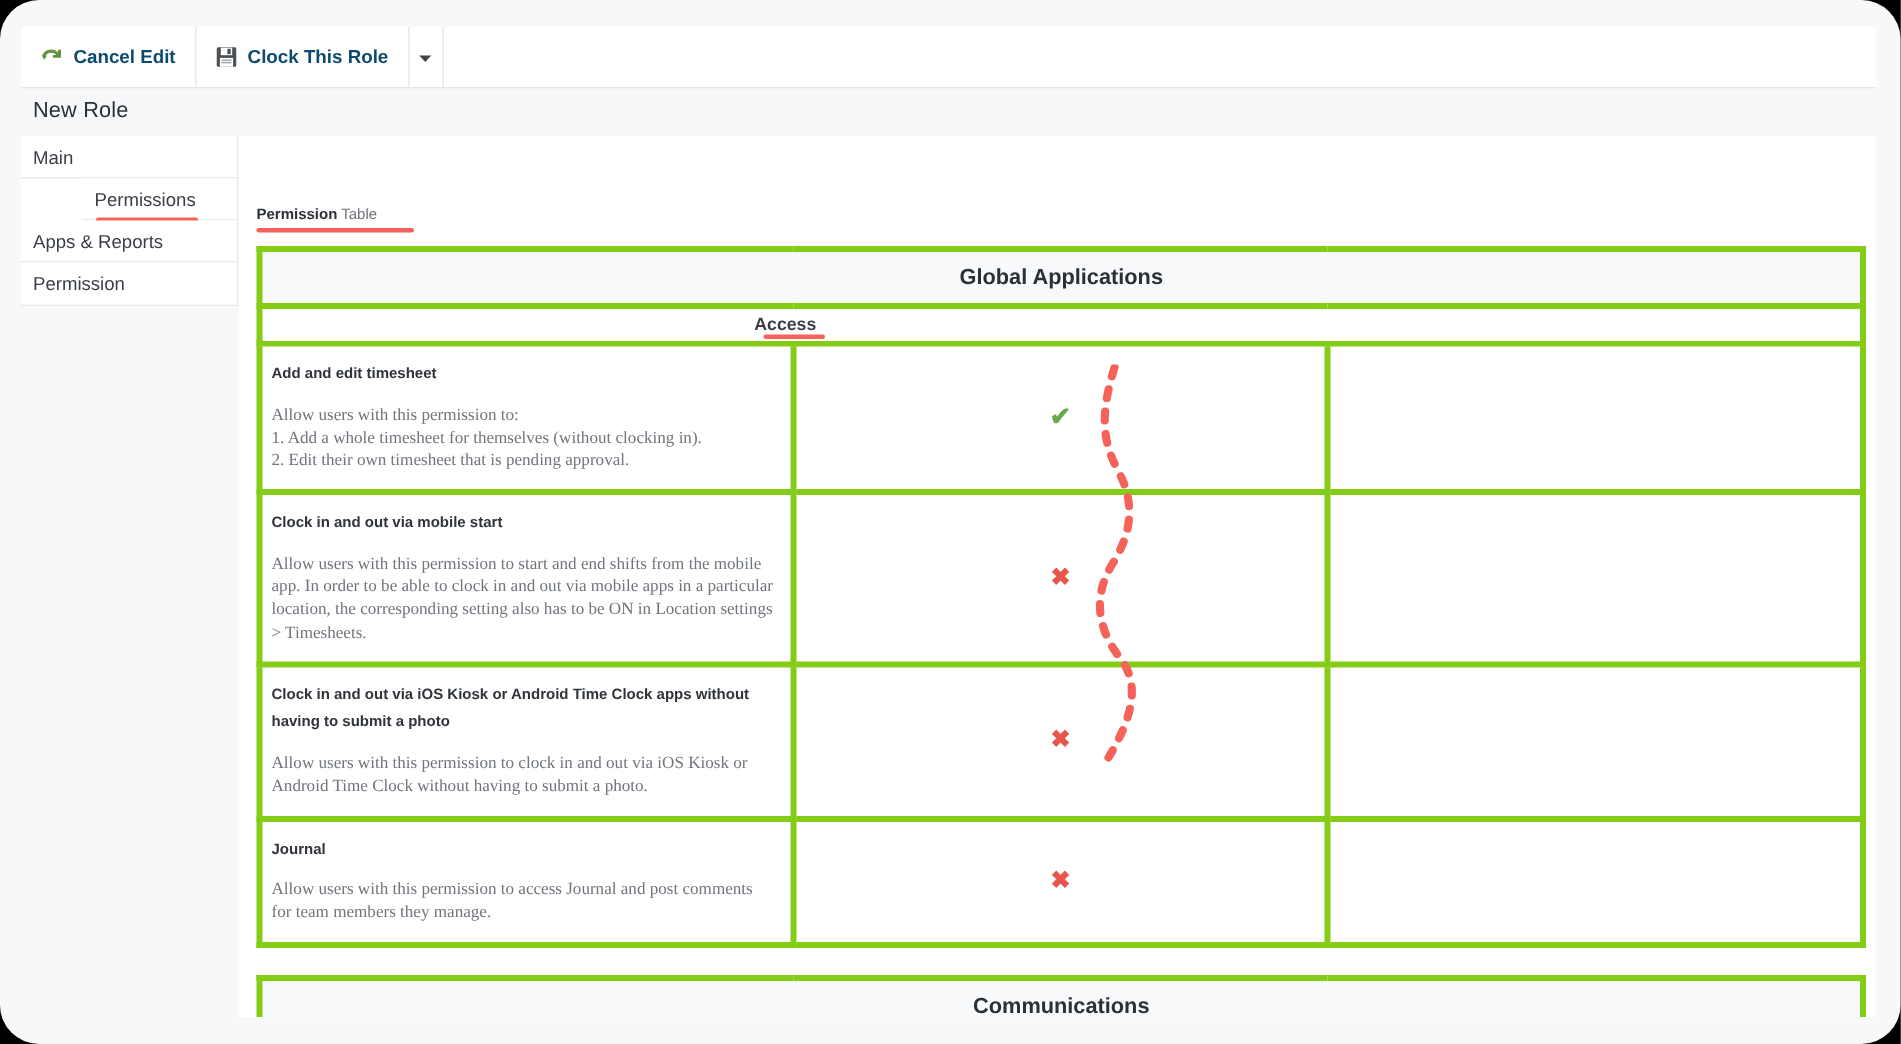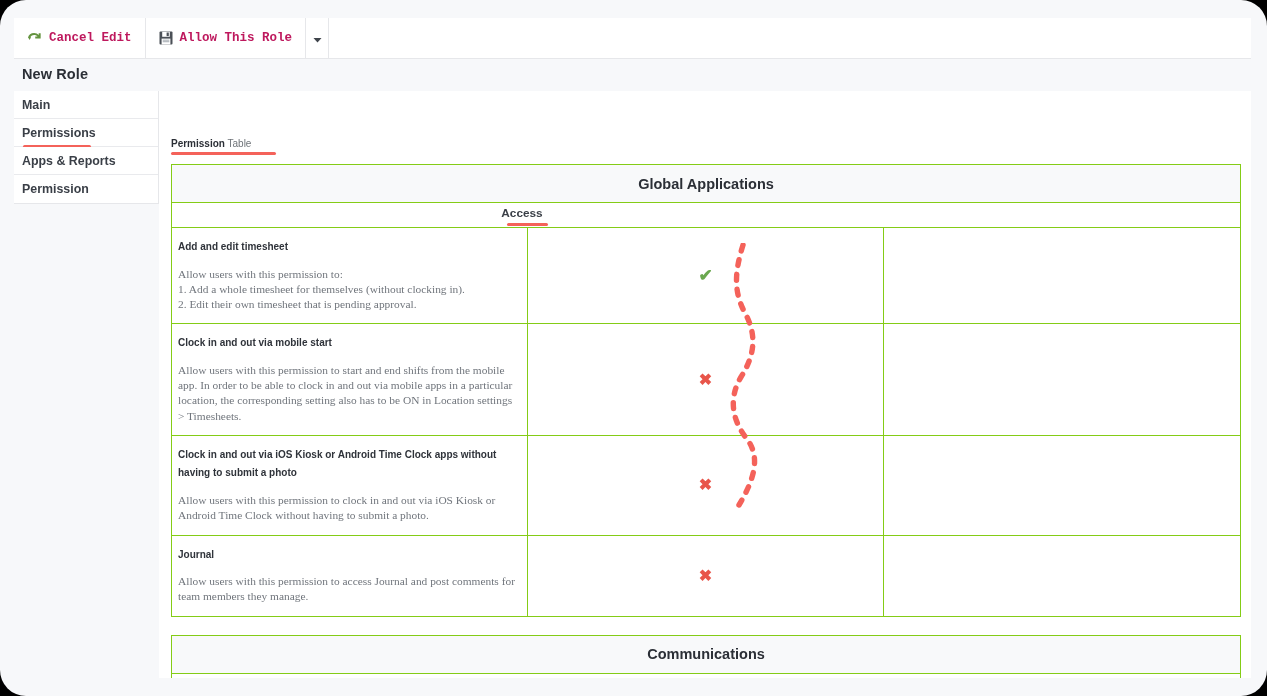--- a/index.html
+++ b/index.html
@@ -32,72 +32,71 @@
     align-items: stretch;
   }
   .tb-btn {
     display: flex;
     align-items: center;
     gap: 7px;
     padding: 0 13px;
     border-right: 1px solid #e6e7ea;
     font-size: 12.5px;
     font-weight: bold;
-    color: #be185d;
+    color: #0c4a6e;
     cursor: pointer;
     white-space: nowrap;
     user-select: none;
-    font-family: Liberation Mono, monospace;
   }
   .tb-caret {
     display: flex;
     align-items: center;
     justify-content: center;
     width: 23px;
     border-right: 1px solid #e6e7ea;
     cursor: pointer;
   }
   .tb-rest { flex: 1 1 auto; }
   .tb-icon { display: flex; align-items: center; }
 
   
   #page-title {
     position: absolute;
     left: 22px; top: 66px;
     font-size: 14.5px;
-    font-weight: bold;
+    font-weight: normal;
     color: #2b2f36;
     letter-spacing: .1px;
   }
 
   
   #sidebar {
     position: absolute;
     left: 14px; top: 91px;
     width: 145px;
     background: #ffffff;
     border: 1px solid #e6e7ea;
     border-left: none;
     border-top: none;
   }
   .nav-item {
     position: relative;
     height: 28px;
     line-height: 28px;
     padding-left: 8px;
     font-size: 12.4px;
-    font-weight: bold;
+    font-weight: normal;
     color: #3a3f47;
     border-bottom: 1px solid #e9eaed;
     cursor: pointer;
     background: #ffffff;
     white-space: nowrap;
   }
   .nav-item:last-child { border-bottom: none; }
-  .nav-item.active { background: #ffffff; }
+  .nav-item.active { background: #ffffff; margin-left: 41px; }
   .nav-underline {
     position: absolute;
     left: 9px;
     bottom: -2px;
     width: 68px;
     height: 2.6px;
     background: #f4625a;
     border-radius: 2px;
   }
 
@@ -127,21 +126,21 @@
     border-radius: 2px;
   }
 
   
   .ptable {
     margin: 13px 0 0 12px;
     width: 1069px;
     border-collapse: collapse;
     table-layout: fixed;
   }
-  .ptable td, .ptable th { border: 1px solid #84cc16; }
+  .ptable td, .ptable th { border: 4px solid #84cc16; }
 
   .grp-head {
     background: #f8f9fa;
     text-align: center;
     font-size: 14.5px;
     font-weight: bold;
     color: #2b2f36;
     height: 38px;
     padding: 0;
   }
@@ -234,21 +233,21 @@
       <span class="tb-icon">
         <svg width="14" height="14" viewBox="0 0 14 14">
           <rect x="0.5" y="0.5" width="13" height="13" rx="1" fill="#4b5057"></rect>
           <rect x="3.2" y="0.8" width="7.6" height="5" fill="#ffffff"></rect>
           <rect x="7.6" y="1.5" width="2.2" height="3.6" fill="#4b5057"></rect>
           <rect x="2.6" y="7.6" width="8.8" height="5.9" fill="#ffffff"></rect>
           <rect x="3.7" y="8.7" width="6.6" height="0.9" fill="#9ba1a8"></rect>
           <rect x="3.7" y="10.3" width="6.6" height="0.9" fill="#9ba1a8"></rect>
         </svg>
       </span>
-      <span>Allow This Role</span>
+      <span>Clock This Role</span>
     </div>
 
     <div class="tb-caret">
       <span>
         <svg width="9" height="6" viewBox="0 0 9 6">
             <path d="M0.5 1 L8.5 1 L4.5 5.4 Z" fill="#3f444b"></path>
           </svg>
       </span>
     </div>
 

